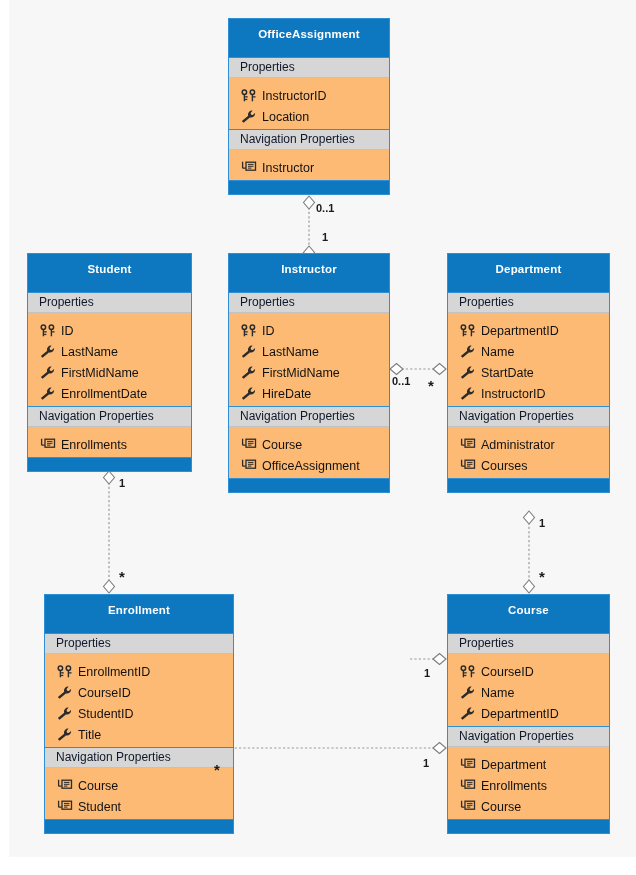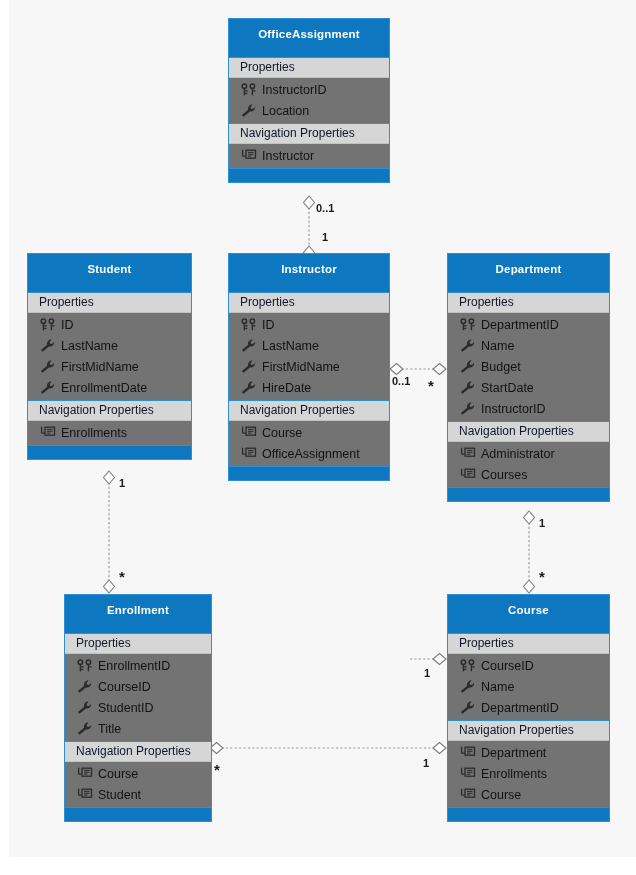--- a/index.html
+++ b/index.html
@@ -96,22 +96,22 @@
     background: #d6d6d6;
     color: #0f172a;
     font-size: 12px;
     padding: 2px 0 3px 11px;
     border-top: 1px solid #2f8fd4;
     border-bottom: 1px solid #c2c2c2;
     height: 21px;
     box-sizing: border-box;
   }
   .entity .rows {
-    background: #737373;
-    padding: 1px 0 2px 0;
+    background: #fdba74;
+    padding: 7px 0 2px 0;
   }
   .entity .row {
     display: flex;
     align-items: center;
     font-size: 12.5px;
     color: #121212;
     height: 21px;
     padding-left: 12px;
     box-sizing: border-box;
   }
@@ -131,21 +131,21 @@
     background: #0d77c0;
     height: 13px;
     border-top: 1px solid #2f8fd4;
   }
 
   
   #ent-officeassignment { left: 228px; top: 18px;  width: 162px; }
   #ent-student          { left: 27px;  top: 253px; width: 165px; }
   #ent-instructor       { left: 228px; top: 253px; width: 162px; }
   #ent-department       { left: 447px; top: 253px; width: 163px; }
-  #ent-enrollment       { left: 44px;  top: 594px; width: 148px; margin-left: 20px; }
+  #ent-enrollment       { left: 44px;  top: 594px; width: 190px; }
   #ent-course           { left: 447px; top: 594px; width: 163px; }
 </style>
 </head>
 <body>
 
 <div id="canvas">
 
   <svg id="links" width="636" height="875" viewBox="0 0 636 875">
 
     <g>
@@ -413,28 +413,20 @@
             </svg>
         </span>
         <span class="lbl">Name</span>
       </div>
       <div class="row">
         <span class="glyph">
           <svg width="16" height="13" viewBox="0 0 16 13">
               <path d="M11.6 0.6a4 4 0 0 0-4.4 5.2L0.9 11.0l1.6 1.7 6.4-5.3A4 4 0 0 0 14 2.9l-2.2 2.2-1.8-0.4-0.4-1.8z" fill="#2b2b2b"></path>
             </svg>
         </span>
-        <span class="lbl">Budget</span>
-      </div>
-      <div class="row">
-        <span class="glyph">
-          <svg width="16" height="13" viewBox="0 0 16 13">
-              <path d="M11.6 0.6a4 4 0 0 0-4.4 5.2L0.9 11.0l1.6 1.7 6.4-5.3A4 4 0 0 0 14 2.9l-2.2 2.2-1.8-0.4-0.4-1.8z" fill="#2b2b2b"></path>
-            </svg>
-        </span>
         <span class="lbl">StartDate</span>
       </div>
       <div class="row">
         <span class="glyph">
           <svg width="16" height="13" viewBox="0 0 16 13">
               <path d="M11.6 0.6a4 4 0 0 0-4.4 5.2L0.9 11.0l1.6 1.7 6.4-5.3A4 4 0 0 0 14 2.9l-2.2 2.2-1.8-0.4-0.4-1.8z" fill="#2b2b2b"></path>
             </svg>
         </span>
         <span class="lbl">InstructorID</span>
       </div>

